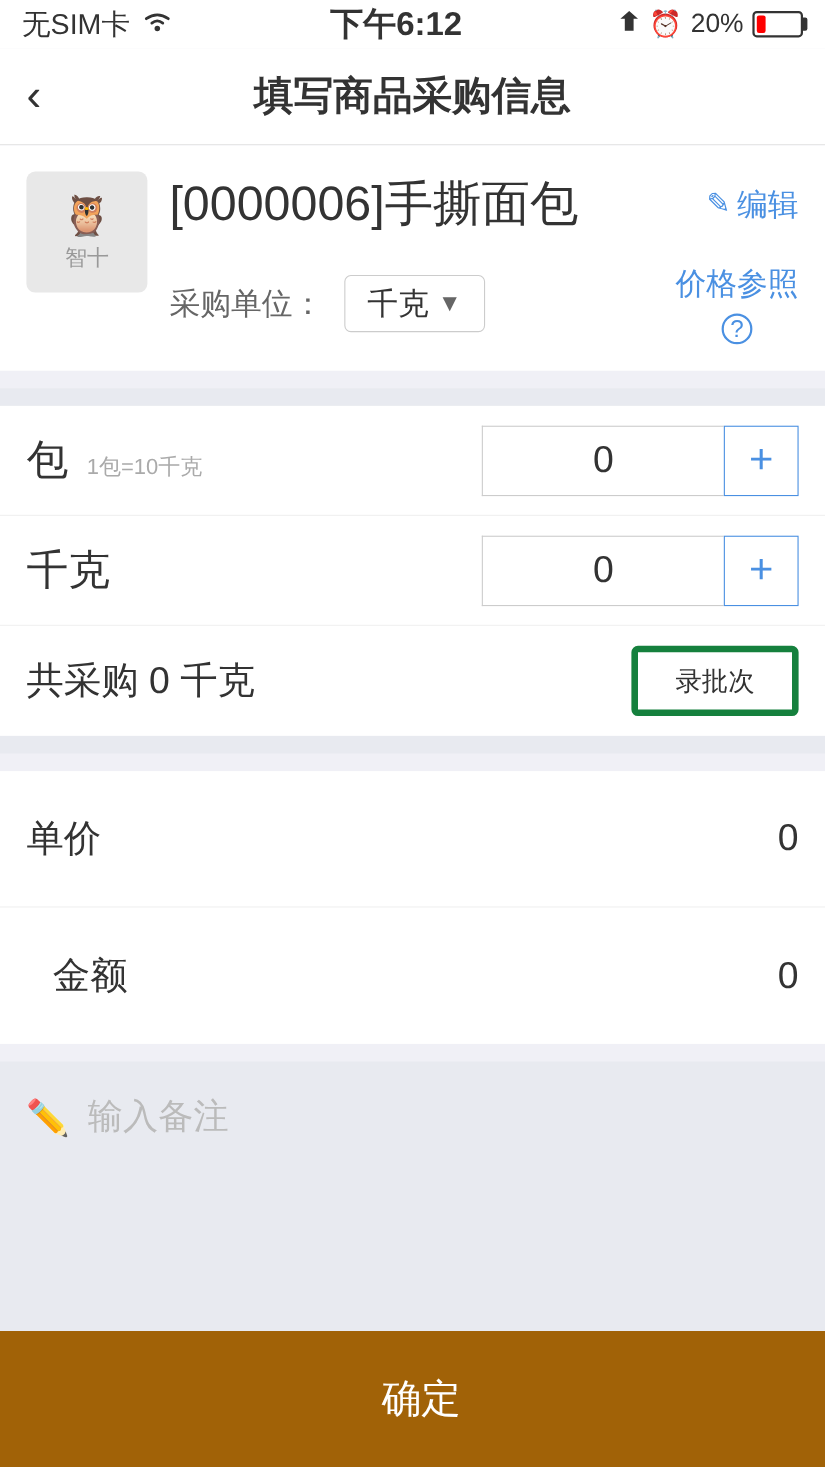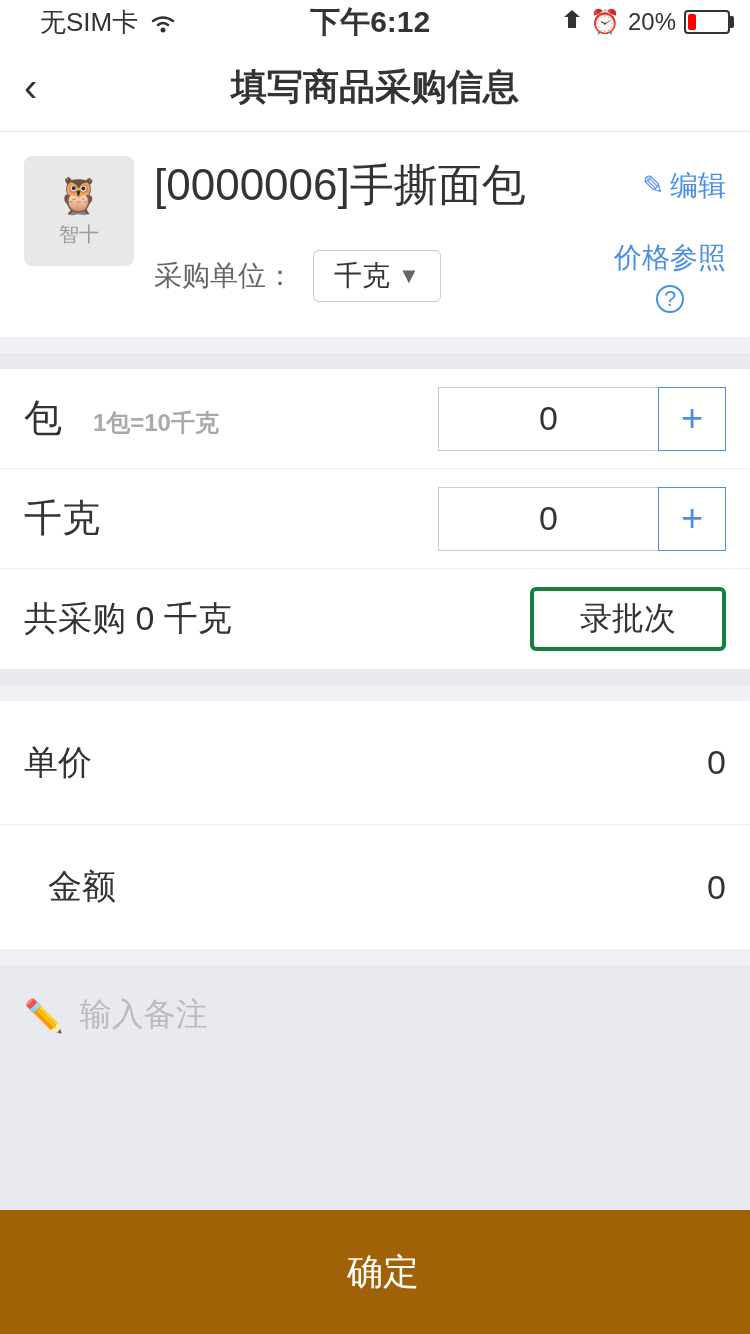--- a/index.html
+++ b/index.html
@@ -19,24 +19,23 @@
       background: #fff;
       display: flex;
       align-items: center;
       justify-content: space-between;
       padding: 0 20px;
       font-size: 26px;
       font-weight: 500;
     }
     .status-left {
       display: flex;
-      align-items: flex-end;
+      align-items: flex-start;
       gap: 10px;
       font-size: 26px;
-      margin-left: 20px;
     }
     .status-center {
       font-size: 30px;
       font-weight: 600;
     }
     .status-right {
       display: flex;
       align-items: center;
       gap: 8px;
       font-size: 24px;
@@ -202,24 +201,23 @@
     }
     .input-row-label {
       min-width: 120px;
     }
     .input-row-main-label {
       font-size: 38px;
       font-weight: 500;
       color: #333;
     }
     .input-row-sub-label {
-      font-size: 24px;
+      font-size: 20px;
       color: #aaa;
-      margin-left: 22px;
-      font-weight: bold;
+      margin-left: 8px;
     }
     .input-row-right {
       flex: 1;
       display: flex;
       align-items: center;
       justify-content: flex-end;
       gap: 0;
     }
     .number-input-box {
       width: 220px;
@@ -255,28 +253,28 @@
       align-items: center;
       justify-content: space-between;
       padding: 0 24px;
       height: 100px;
     }
     .summary-text {
       font-size: 34px;
       color: #333;
     }
     .record-btn {
-      width: 196px;
+      width: 152px;
       height: 64px;
-      border: 4px solid #15803d;
+      border: 6px solid #15803d;
       border-radius: 6px;
       display: flex;
       align-items: center;
       justify-content: center;
-      font-size: 32px;
+      font-size: 24px;
       color: #333;
       cursor: pointer;
       background: #fff;
     }
 
     
     .price-section {
       background: #fff;
       margin-top: 16px;
     }

